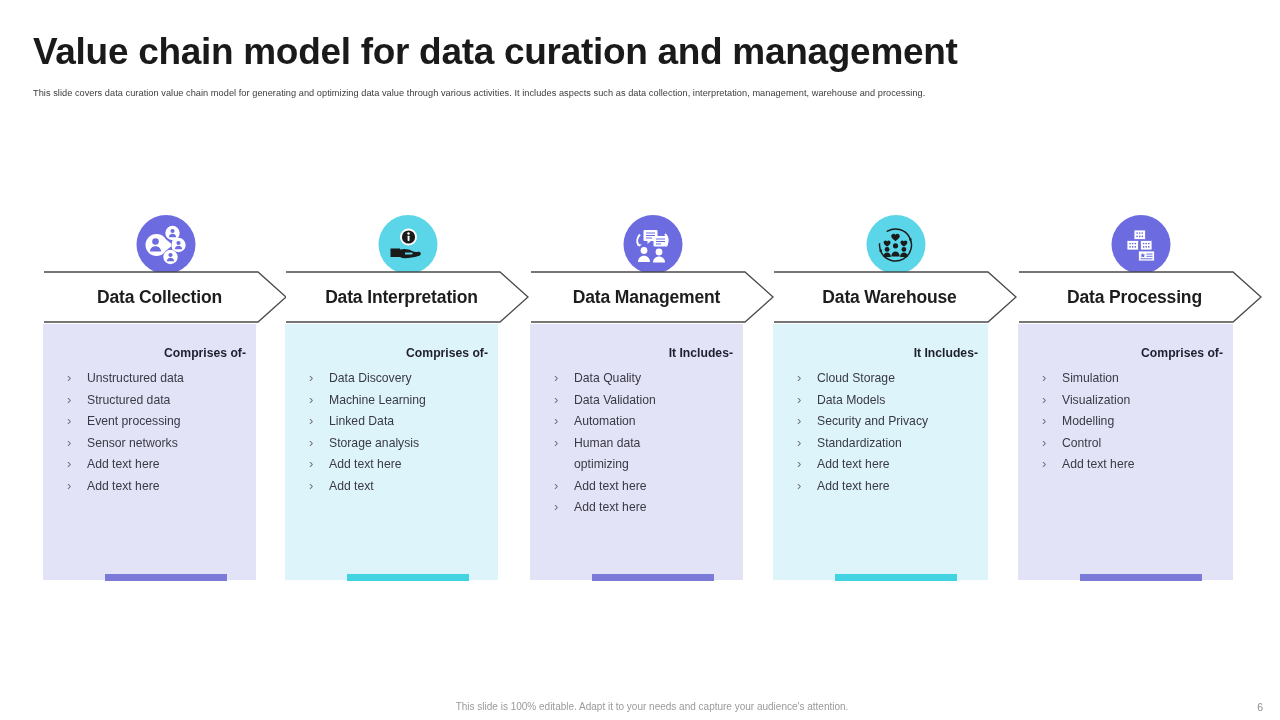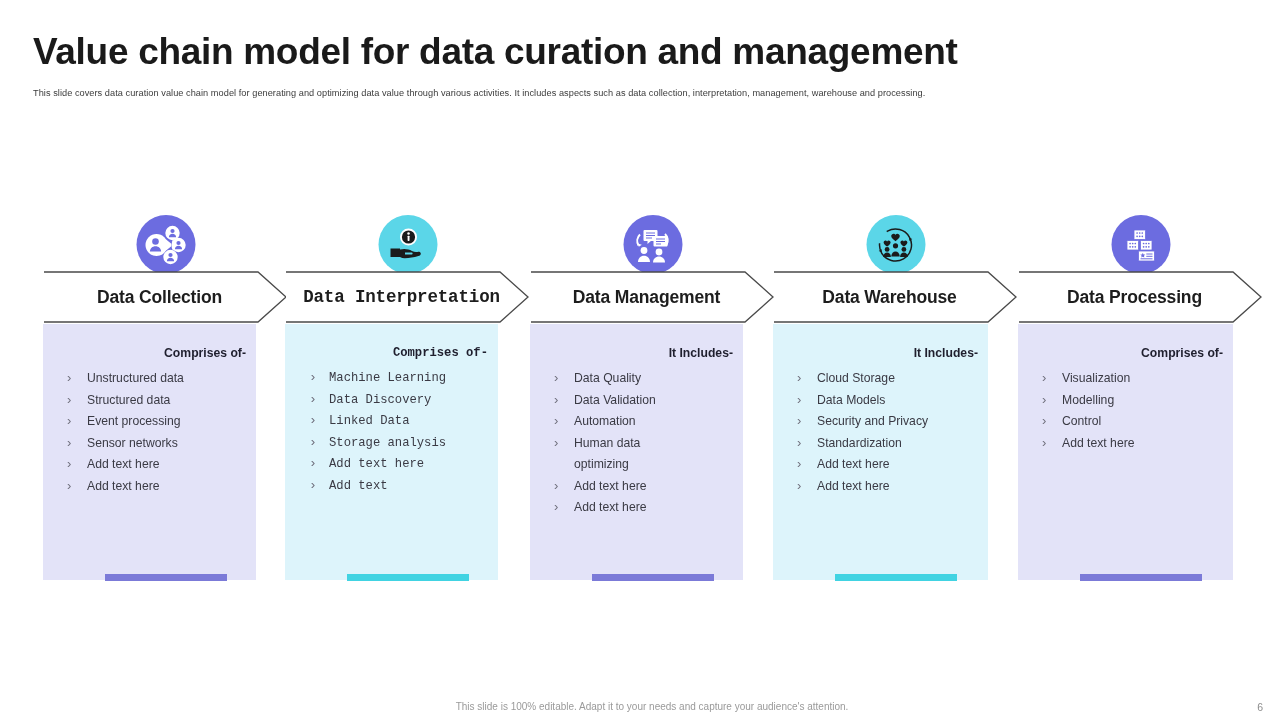--- a/index.html
+++ b/index.html
@@ -54,21 +54,21 @@
   }
 
   .stage {
     position: absolute;
     top: 0;
     width: 245px;
     height: 720px;
   }
 
   .stage-0 { left: 33px; }
-  .stage-1 { left: 275px; font-family: Liberation Mono, monospace; }
+  .stage-1 { left: 275px; }
   .stage-2 { left: 520px; }
   .stage-3 { left: 763px; }
   .stage-4 { left: 1008px; }
 
   
   .icon-circle {
     position: absolute;
     top: 215px;
     left: 50%;
     transform: translateX(-50%);
@@ -258,22 +258,22 @@
       <div class="arrow-band">
         <svg viewBox="0 0 245 52" preserveAspectRatio="none">
           <path d="M1 1 L215 1 L243 26 L215 51 L1 51" fill="#ffffff" stroke="#4a4a4a" stroke-width="1.3" vector-effect="non-scaling-stroke"></path>
         </svg>
       </div>
       <div class="arrow-label">Data Interpretation</div>
 
       <div class="panel panel-1">
         <div class="panel-heading">Comprises of-</div>
         <ul class="panel-list">
+          <li>Data Discovery</li>
           <li>Machine Learning</li>
-          <li>Data Discovery</li>
           <li>Linked Data</li>
           <li>Storage analysis</li>
           <li>Add text here</li>
           <li>Add text</li>
         </ul>
       </div>
       <div class="accent-bar accent-cyan"></div>
     </div>
 
     <div class="stage stage-2">
@@ -413,20 +413,21 @@
       <div class="arrow-band">
         <svg viewBox="0 0 245 52" preserveAspectRatio="none">
           <path d="M1 1 L215 1 L243 26 L215 51 L1 51" fill="#ffffff" stroke="#4a4a4a" stroke-width="1.3" vector-effect="non-scaling-stroke"></path>
         </svg>
       </div>
       <div class="arrow-label">Data Processing</div>
 
       <div class="panel panel-4">
         <div class="panel-heading">Comprises of-</div>
         <ul class="panel-list">
+          <li>Simulation</li>
           <li>Visualization</li>
           <li>Modelling</li>
           <li>Control</li>
           <li>Add text here</li>
         </ul>
       </div>
       <div class="accent-bar accent-purple"></div>
     </div>
 
   </div>

